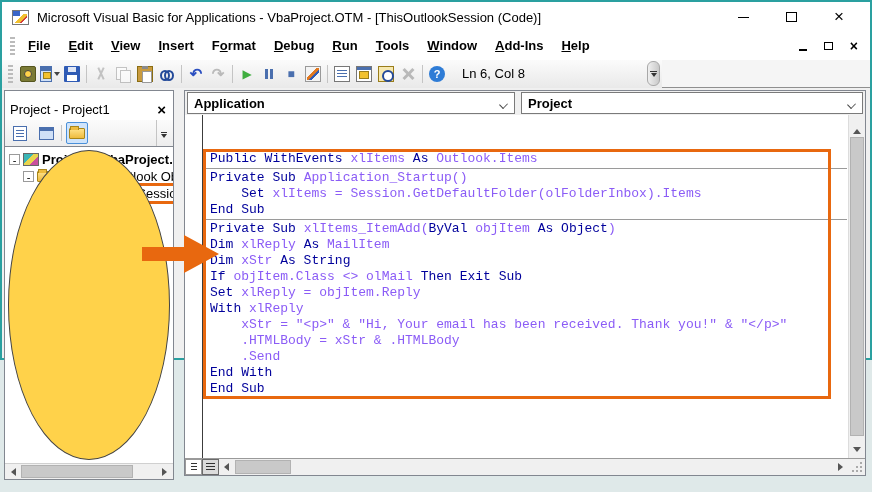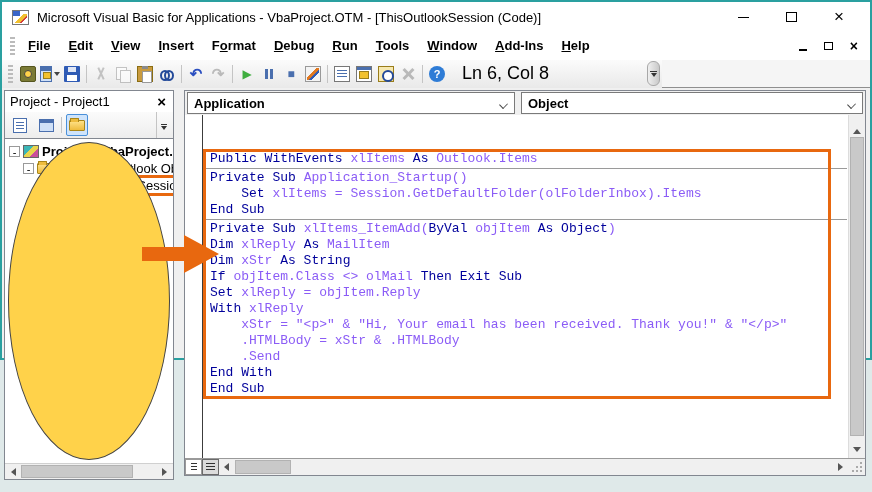--- a/index.html
+++ b/index.html
@@ -33,21 +33,21 @@
   .mdi-min{width:8px;height:2px;background:#000;margin-top:8px;}
   .mdi-restore{width:9px;height:8px;border:1px solid #000;position:relative;background:#fff;}
   .mdi-restore:before{content:'';position:absolute;left:2px;top:-4px;width:8px;height:7px;border:1px solid #000;border-bottom:none;background:#fff;z-index:-1;}
   .mdi-x{font-size:14px;font-weight:bold;line-height:12px;}
 
   
   .toolbar-row{height:28px;background:#f5f5f5;border-bottom:1px solid #8f8f8f;display:flex;align-items:center;}
   .toolbar-band{width:660px;height:28px;display:flex;align-items:center;background:linear-gradient(#fbfbfb,#e9e9e9);padding-left:2px;}
   .tb-btn{width:22px;height:22px;display:flex;align-items:center;justify-content:center;flex:none;border:1px solid transparent;border-radius:2px;}
   .tb-sep{width:1px;height:18px;background:#c4c4c4;margin:0 3px;flex:none;}
-  .tb-status{font-size:18px;margin-left:14px;white-space:nowrap;}
+  .tb-status{font-size:13px;margin-left:14px;white-space:nowrap;}
   .tb-overflow{margin-left:auto;margin-right:2px;width:13px;height:25px;border:1px solid #a8a8a8;border-radius:6px;
     background:linear-gradient(90deg,#efefef,#c9c9c9);display:flex;flex-direction:column;align-items:center;justify-content:center;}
   .tb-overflow .bar{width:7px;height:1px;background:#333;margin-bottom:1px;}
   .tb-overflow .tri{width:0;height:0;border-left:3px solid transparent;border-right:3px solid transparent;border-top:4px solid #333;}
 
   .tbico{width:16px;height:16px;position:relative;display:flex;align-items:center;justify-content:center;font-size:13px;line-height:16px;}
   .disabled .tbico{filter:grayscale(1) opacity(.55);}
   .ic-view-microsoft-outlook,.ic-outlook-session{background:#7a7a35;border:1px solid #55551e;border-radius:2px;}
   .ic-view-microsoft-outlook:after,.ic-outlook-session:after{content:'';position:absolute;inset:3px;border-radius:50%;background:#ffd24a;border:1px solid #444;}
   .ic-insert-userform{background:#cfe0f7;border:1px solid #4a6fae;}
@@ -84,21 +84,21 @@
   .ic-properties-window:before{content:'';position:absolute;left:0;right:0;top:0;height:3px;background:#4a6fae;}
   .ic-properties-window:after{content:'';position:absolute;left:2px;bottom:2px;width:8px;height:6px;background:#f2c12e;border:1px solid #9a7d1a;}
   .ic-object-browser{background:#f7e9b0;border:1px solid #9a7d1a;}
   .ic-object-browser:after{content:'';position:absolute;right:-1px;bottom:-1px;width:8px;height:8px;border:2px solid #234a9a;border-radius:50%;background:#fff;}
   .ic-toolbox:before,.ic-toolbox:after{content:'';position:absolute;left:7px;top:1px;width:3px;height:14px;background:#8a8a8a;}
   .ic-toolbox:before{transform:rotate(45deg);} .ic-toolbox:after{transform:rotate(-45deg);}
   .ic-help{background:#2e7cd6;border-radius:50%;color:#fff;font-size:11px;font-weight:bold;}
 
   
   .project-panel{position:absolute;left:2px;top:88px;width:170px;height:390px;border:1px solid #828790;background:#fff;display:flex;flex-direction:column;font-size:13px;}
-  .pp-header{height:21px;display:flex;align-items:center;padding:10px 5px;background:#fff;}
+  .pp-header{height:21px;display:flex;align-items:center;padding:10px 5px;background:#fff;margin-top:8px;}
   .pp-title{flex:1;white-space:nowrap;overflow:hidden;}
   .pp-close{font-size:15px;font-weight:bold;line-height:14px;padding:0 2px;}
   .pp-toolbar{height:27px;display:flex;align-items:center;gap:4px;padding:0 4px;background:linear-gradient(#fbfbfb,#ededed);border-bottom:1px solid #828790;}
   .pp-btn{width:22px;height:22px;display:flex;align-items:center;justify-content:center;border:1px solid transparent;}
   .pp-btn.selected{border:1px solid #4a90d9;background:#cfe4fb;border-radius:2px;}
   .pp-sep{width:1px;height:16px;background:#c4c4c4;}
   .pp-overflow{margin-left:auto;display:flex;flex-direction:column;align-items:center;border-left:1px solid #c4c4c4;padding:3px 2px 0 4px;height:100%;justify-content:center;}
   .ic-view-code{width:14px;height:15px;background:#fff;border:1px solid #4a6fae;position:relative;}
   .ic-view-code:after{content:'';position:absolute;left:2px;right:2px;top:3px;height:8px;background:repeating-linear-gradient(#4a6fae 0 1px,transparent 1px 3px);}
   .ic-view-object{width:15px;height:13px;background:#cfe0f7;border:1px solid #4a6fae;position:relative;}
@@ -328,21 +328,21 @@
 
   <div class="splitter"></div>
 
   <div class="code-window">
     <div class="combo-row">
       <div class="combo left">
         <span>Application</span>
         <span class="chev"></span>
       </div>
       <div class="combo right">
-        <span>Object</span>
+        <span>Project</span>
         <span class="chev"></span>
       </div>
     </div>
     <div class="code-area">
       <div class="margin-bar"></div>
       <div class="code-text" id="code-text"><div class="code-line"><span class="kw">Public WithEvents</span><span class="tx"> xlItems </span><span class="kw">As</span><span class="tx"> Outlook.Items</span></div><div class="proc-sep"></div><div class="code-line"><span class="kw">Private Sub</span><span class="tx"> Application_Startup()</span></div><div class="code-line"><span class="tx">    </span><span class="kw">Set</span><span class="tx"> xlItems = Session.GetDefaultFolder(olFolderInbox).Items</span></div><div class="code-line"><span class="kw">End Sub</span></div><div class="proc-sep"></div><div class="code-line"><span class="kw">Private Sub</span><span class="tx"> xlItems_ItemAdd(</span><span class="kw">ByVal</span><span class="tx"> objItem </span><span class="kw">As Object</span><span class="tx">)</span></div><div class="code-line"><span class="kw">Dim</span><span class="tx"> xlReply </span><span class="kw">As</span><span class="tx"> MailItem</span></div><div class="code-line"><span class="kw">Dim</span><span class="tx"> xStr </span><span class="kw">As String</span></div><div class="code-line"><span class="kw">If</span><span class="tx"> objItem.Class &lt;&gt; olMail </span><span class="kw">Then Exit Sub</span></div><div class="code-line"><span class="kw">Set</span><span class="tx"> xlReply = objItem.Reply</span></div><div class="code-line"><span class="kw">With</span><span class="tx"> xlReply</span></div><div class="code-line"><span class="tx">    xStr = "&lt;p&gt;" &amp; "Hi, Your email has been received. Thank you!" &amp; "&lt;/p&gt;"</span></div><div class="code-line"><span class="tx">    .HTMLBody = xStr &amp; .HTMLBody</span></div><div class="code-line"><span class="tx">    .Send</span></div><div class="code-line"><span class="kw">End With</span></div><div class="code-line"><span class="kw">End Sub</span></div></div>
       <div class="annot-box"></div>
       <div class="split-box"></div>
       <div class="vscroll">
         <span class="arr arr-up"></span>

